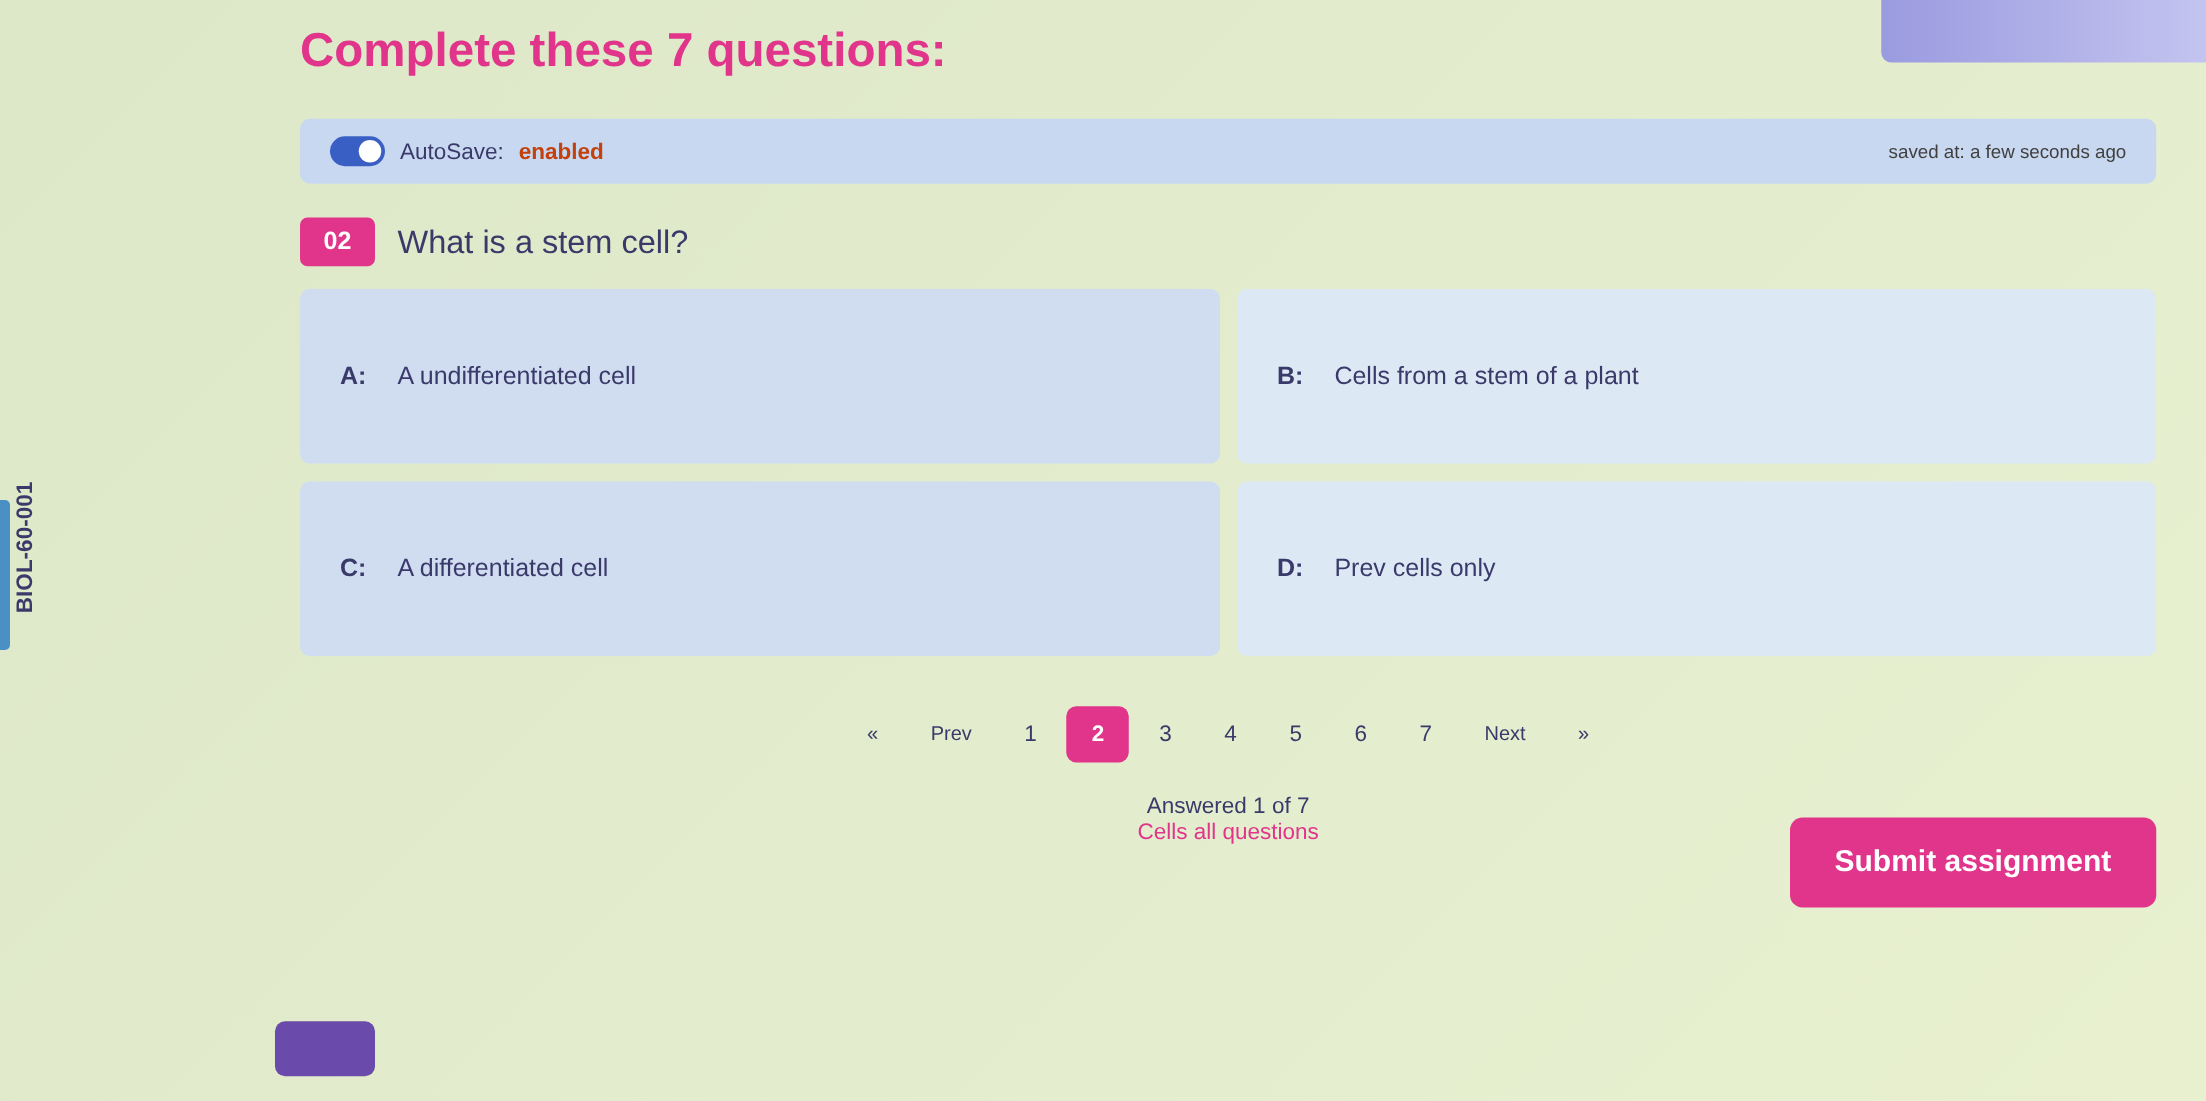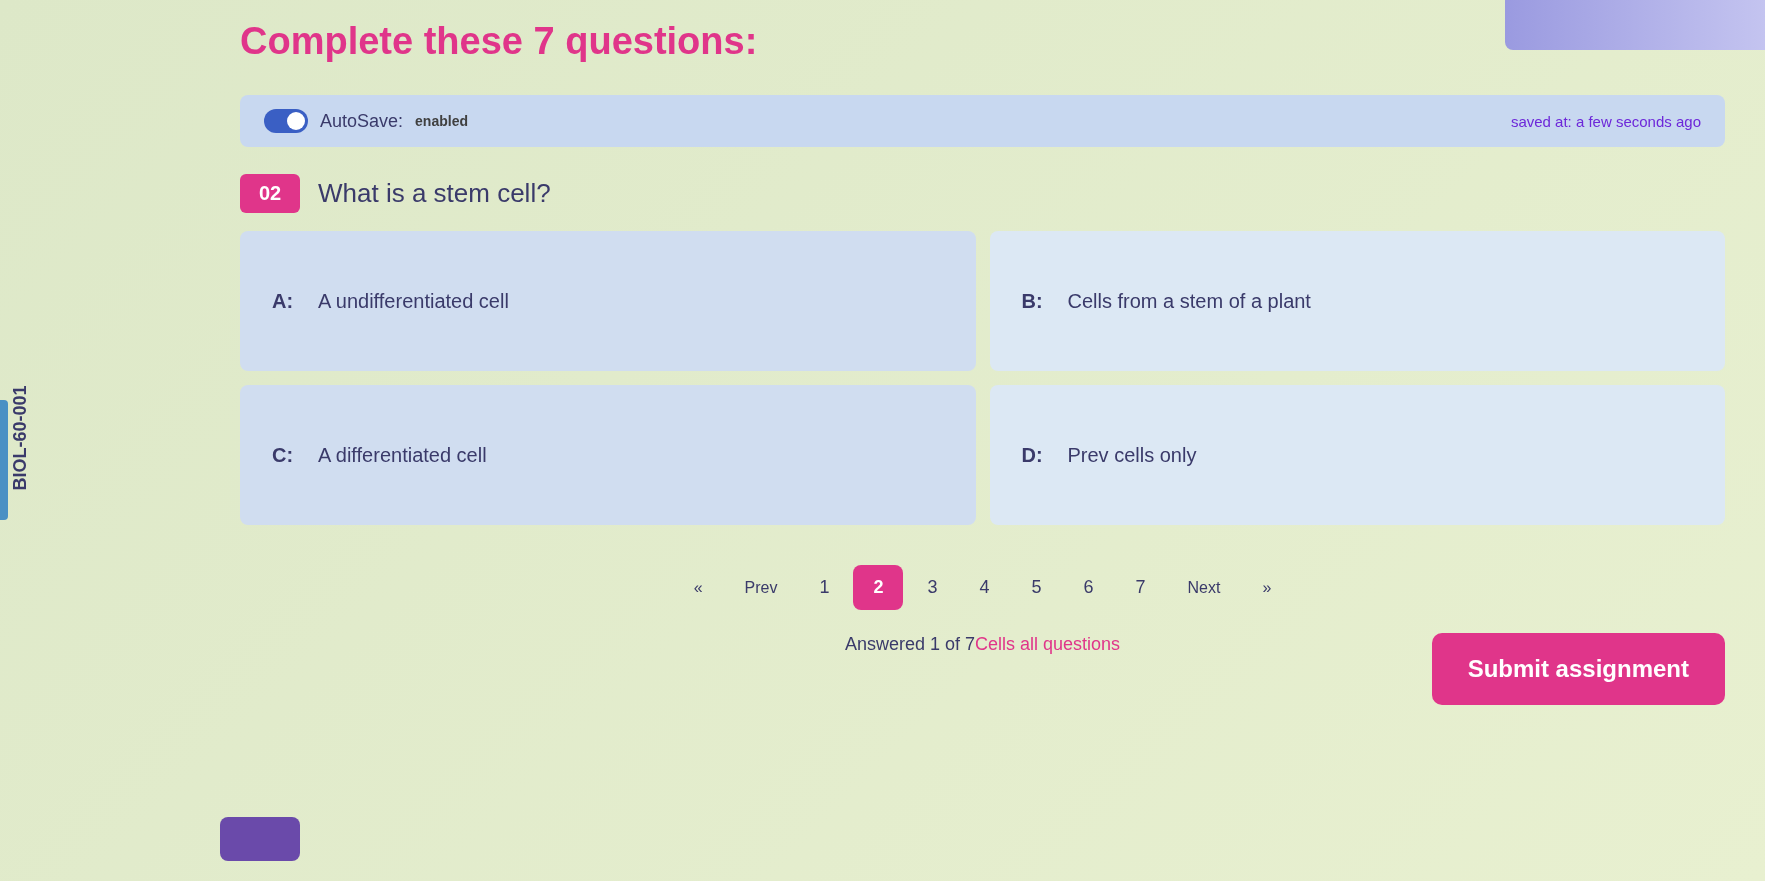--- a/index.html
+++ b/index.html
@@ -102,30 +102,30 @@
       border-radius: 50%;
     }
 
     .autosave-label {
       font-size: 18px;
       color: #3a3a6a;
       font-weight: 500;
     }
 
     .autosave-status {
-      color: #404040;
-      font-weight: bold;
-      font-size: 14px;
+      color: #c2410c;
+      font-weight: bold;
+      font-size: 18px;
     }
 
     .saved-text {
       position: absolute;
       right: 24px;
       font-size: 15px;
-      color: #6d28d9;
+      color: #404040;
     }
 
     
     .question-header {
       display: flex;
       align-items: center;
       gap: 18px;
       margin-bottom: 18px;
       margin-top: 8px;
     }
@@ -211,23 +211,23 @@
     }
 
     .page-btn.nav {
       color: #3a3a6a;
       font-size: 16px;
     }
 
     
     .footer-area {
       display: flex;
-      justify-content: center;
+      justify-content: flex-end;
       align-items: flex-start;
-      flex-direction: row;
+      flex-direction: column;
       align-items: center;
       margin-top: 10px;
       position: relative;
     }
 
     .answered-text {
       font-size: 18px;
       color: #3a3a6a;
       text-align: center;
     }

